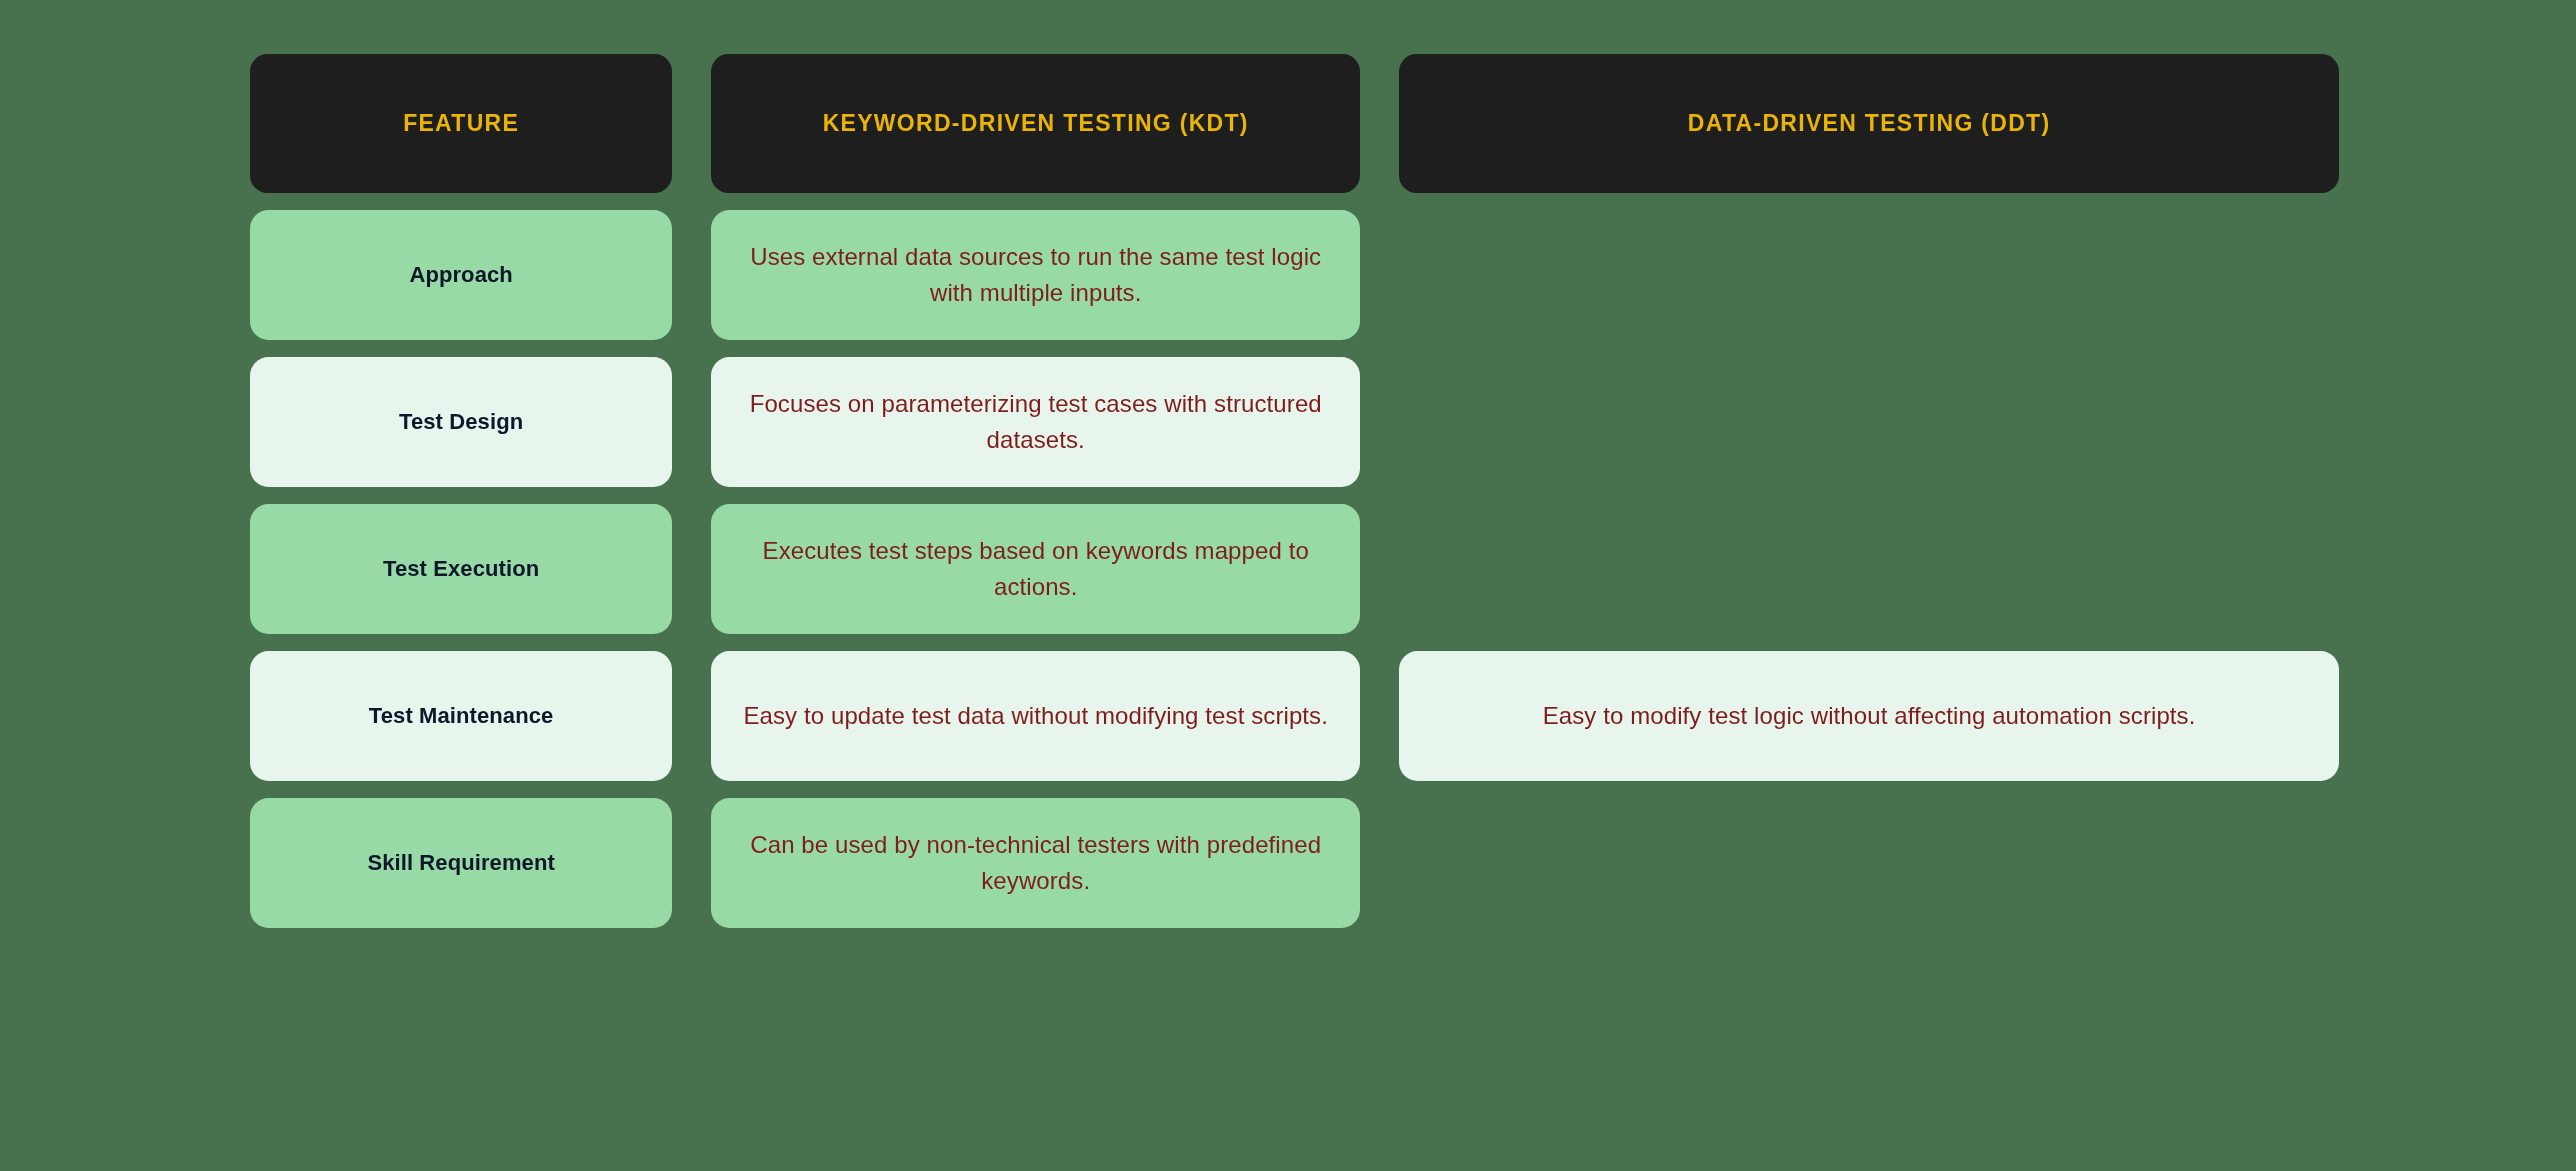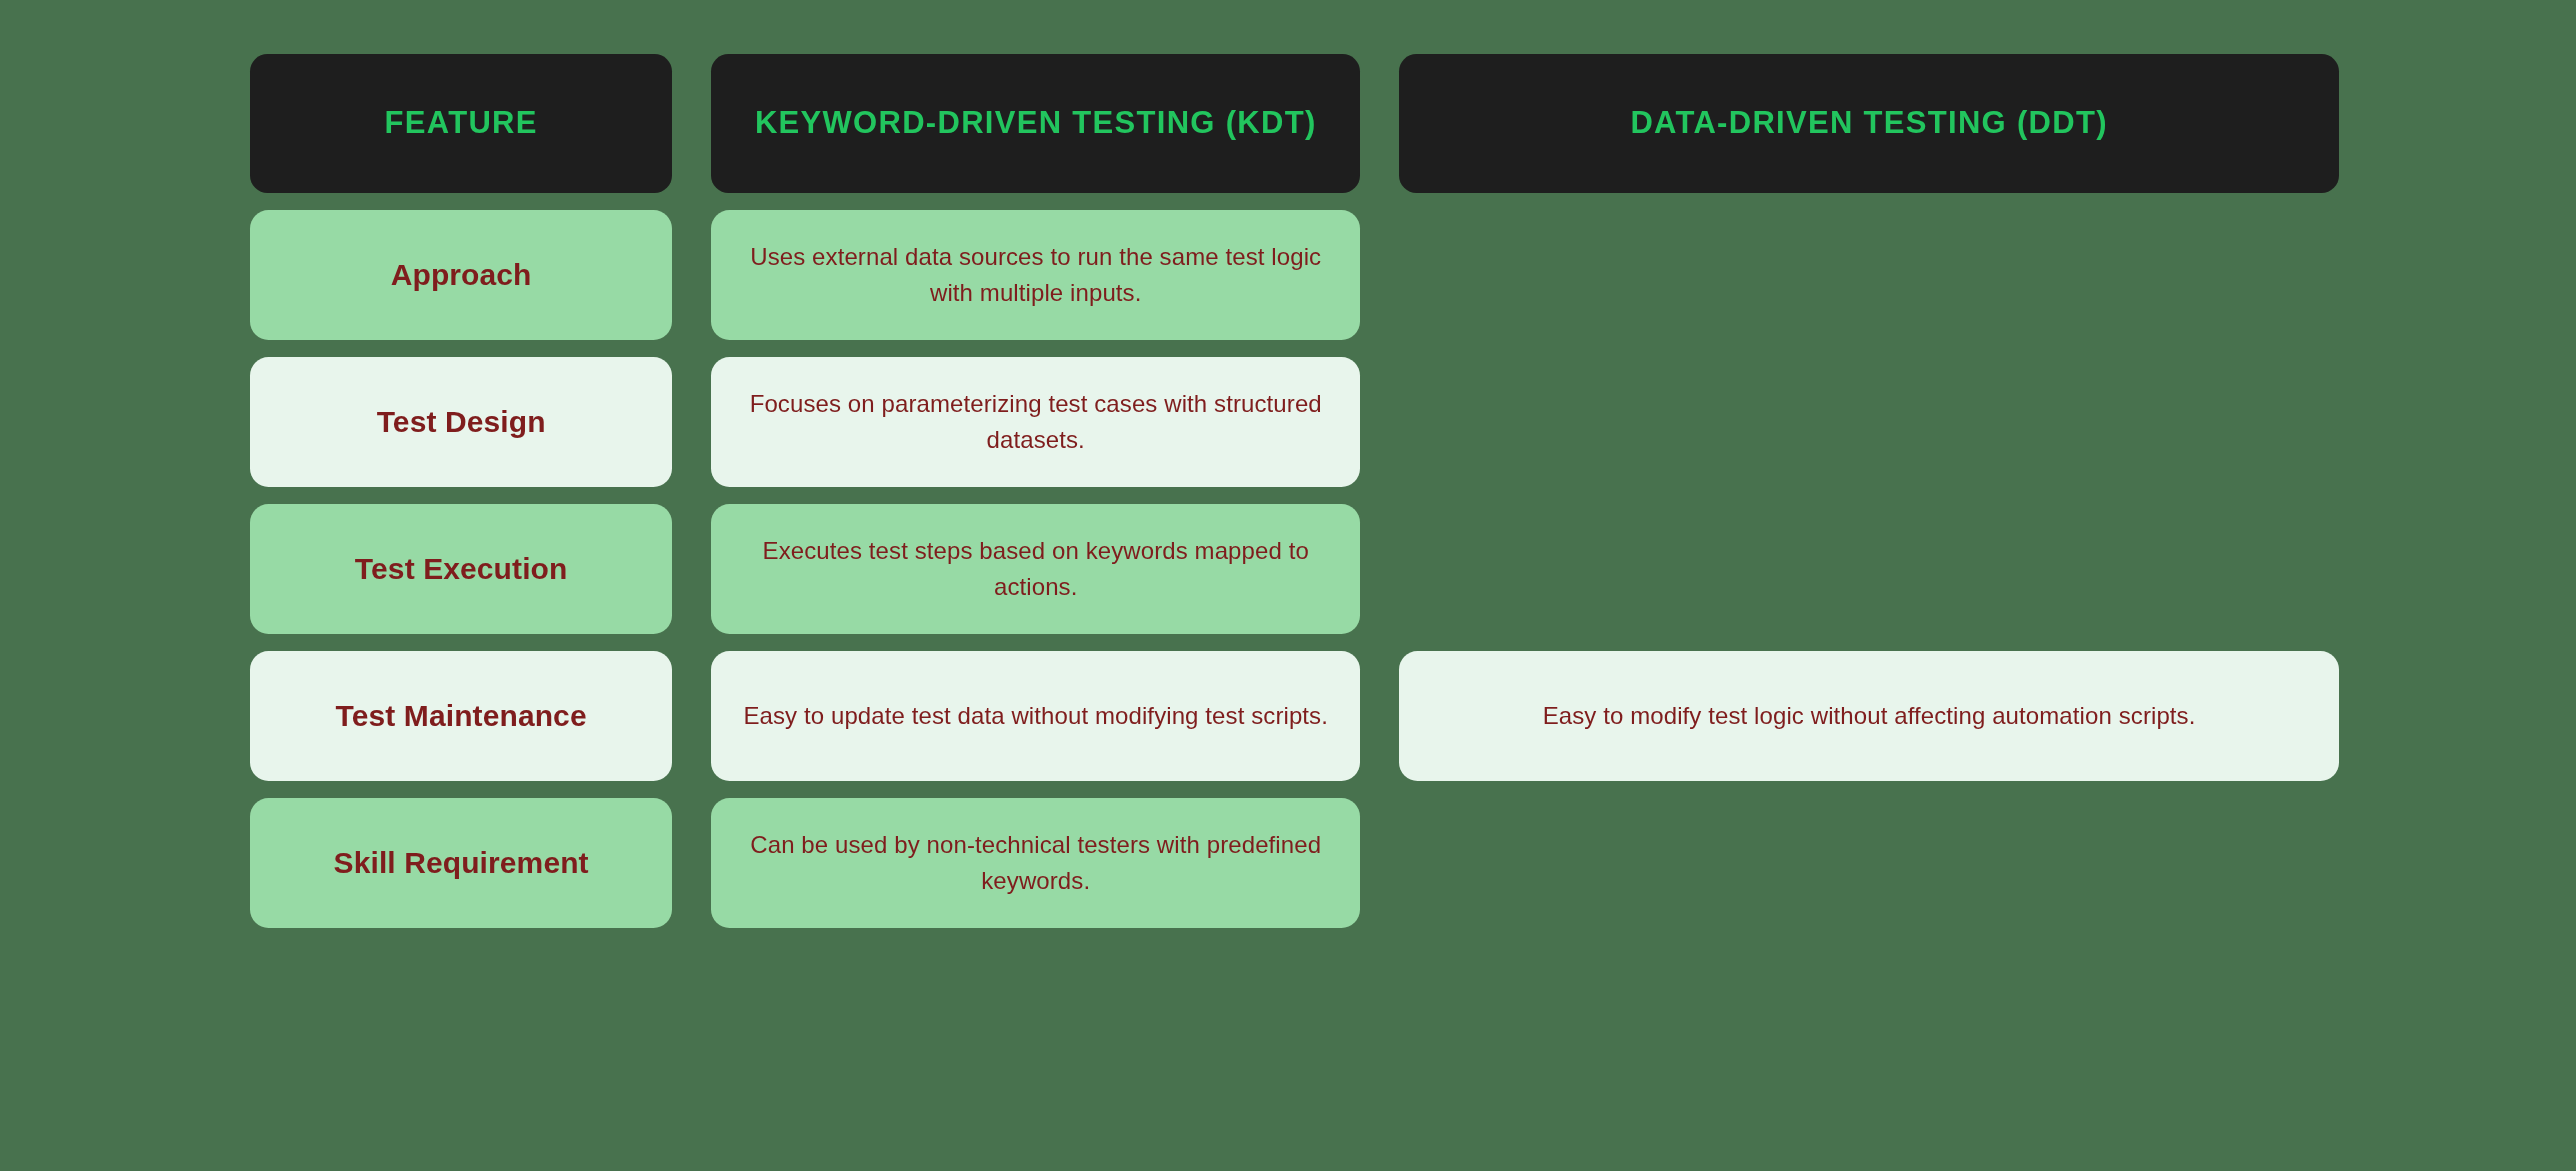--- a/index.html
+++ b/index.html
@@ -44,38 +44,38 @@
     padding: 9.3px 24px;
   }
 
   
   .header-row .cell {
     background: #1e1e1e;
     height: 139px;
     border-radius: 17.5px;
   }
   .header-label {
-    color: #22c55e;
-    font-size: 31px;
+    color: #eab308;
+    font-size: 23px;
     font-weight: 700;
     letter-spacing: 1.3px;
     line-height: 1.1;
     white-space: nowrap;
   }
 
   
   .body-row .cell {
     height: 130px;
   }
   .row-shade-dark .cell { background: #97daa5; }
   .row-shade-light .cell { background: #e8f5ec; }
 
   .feature-label {
-    color: #7f1d1d;
-    font-size: 30px;
+    color: #0f172a;
+    font-size: 22px;
     font-weight: 700;
     line-height: 1.15;
     letter-spacing: 0.1px;
   }
   .cell-text {
     color: #7f1d1d;
     font-size: 24px;
     font-weight: 400;
     line-height: 1.52;
     letter-spacing: 0.1px;

